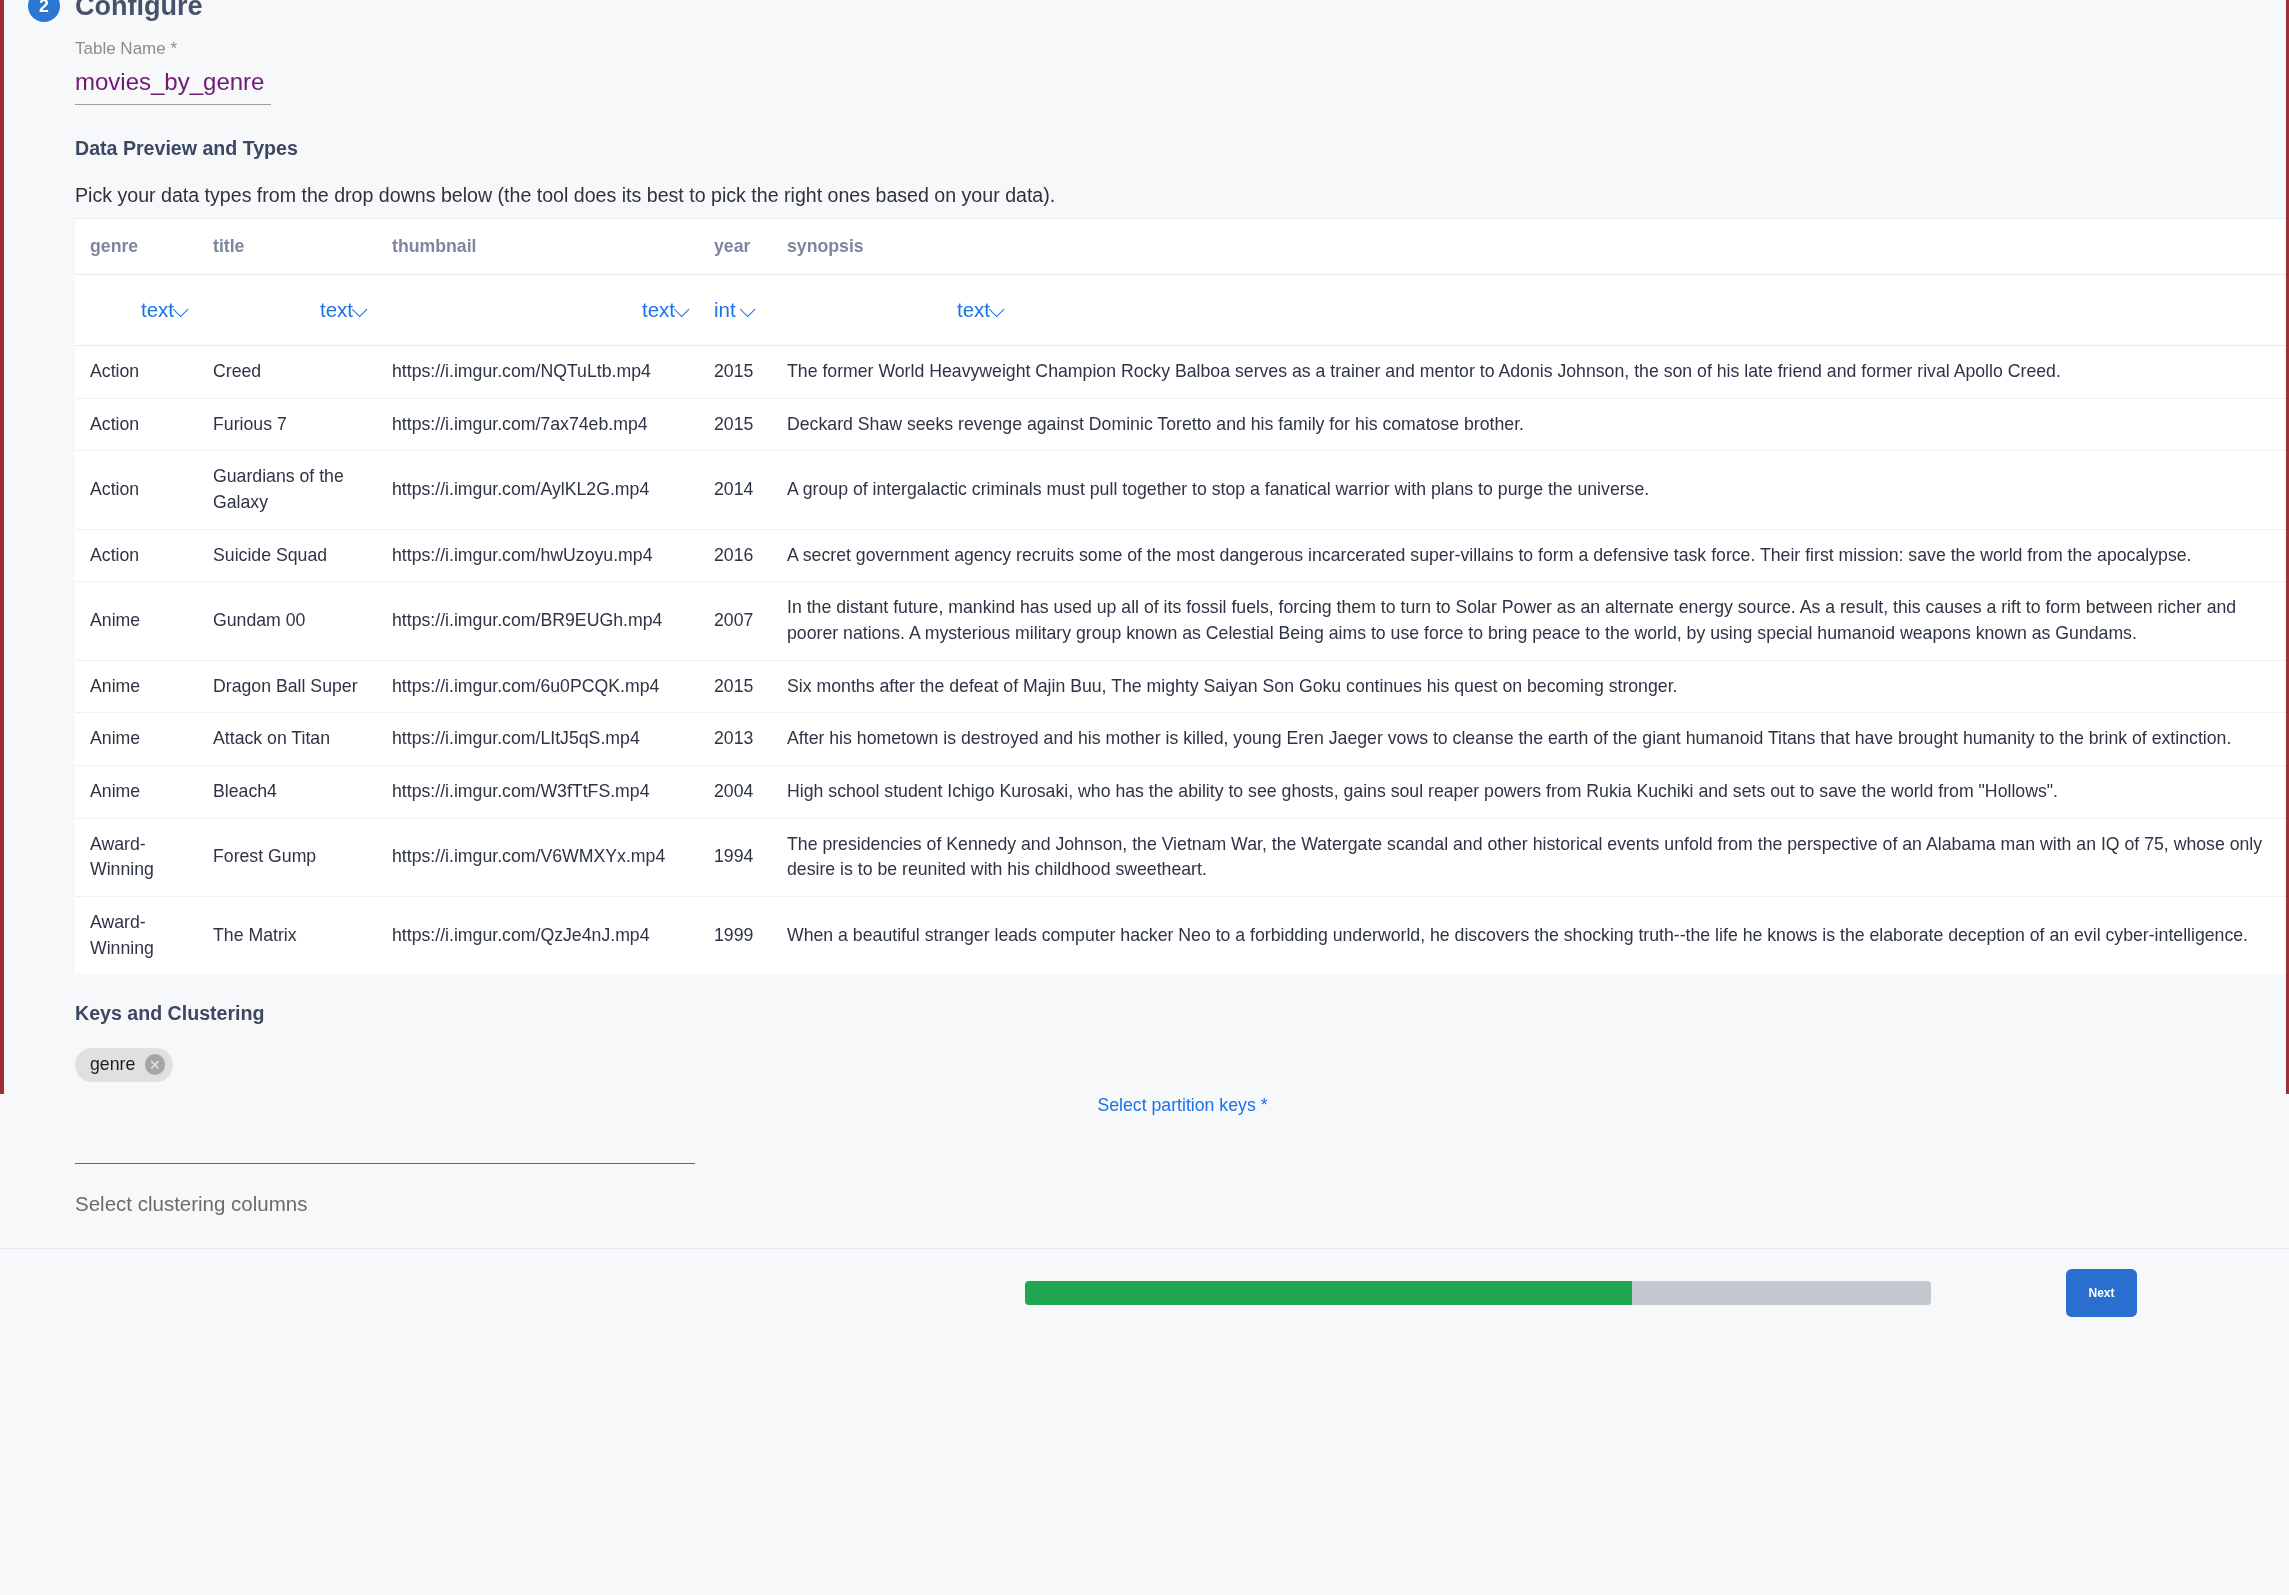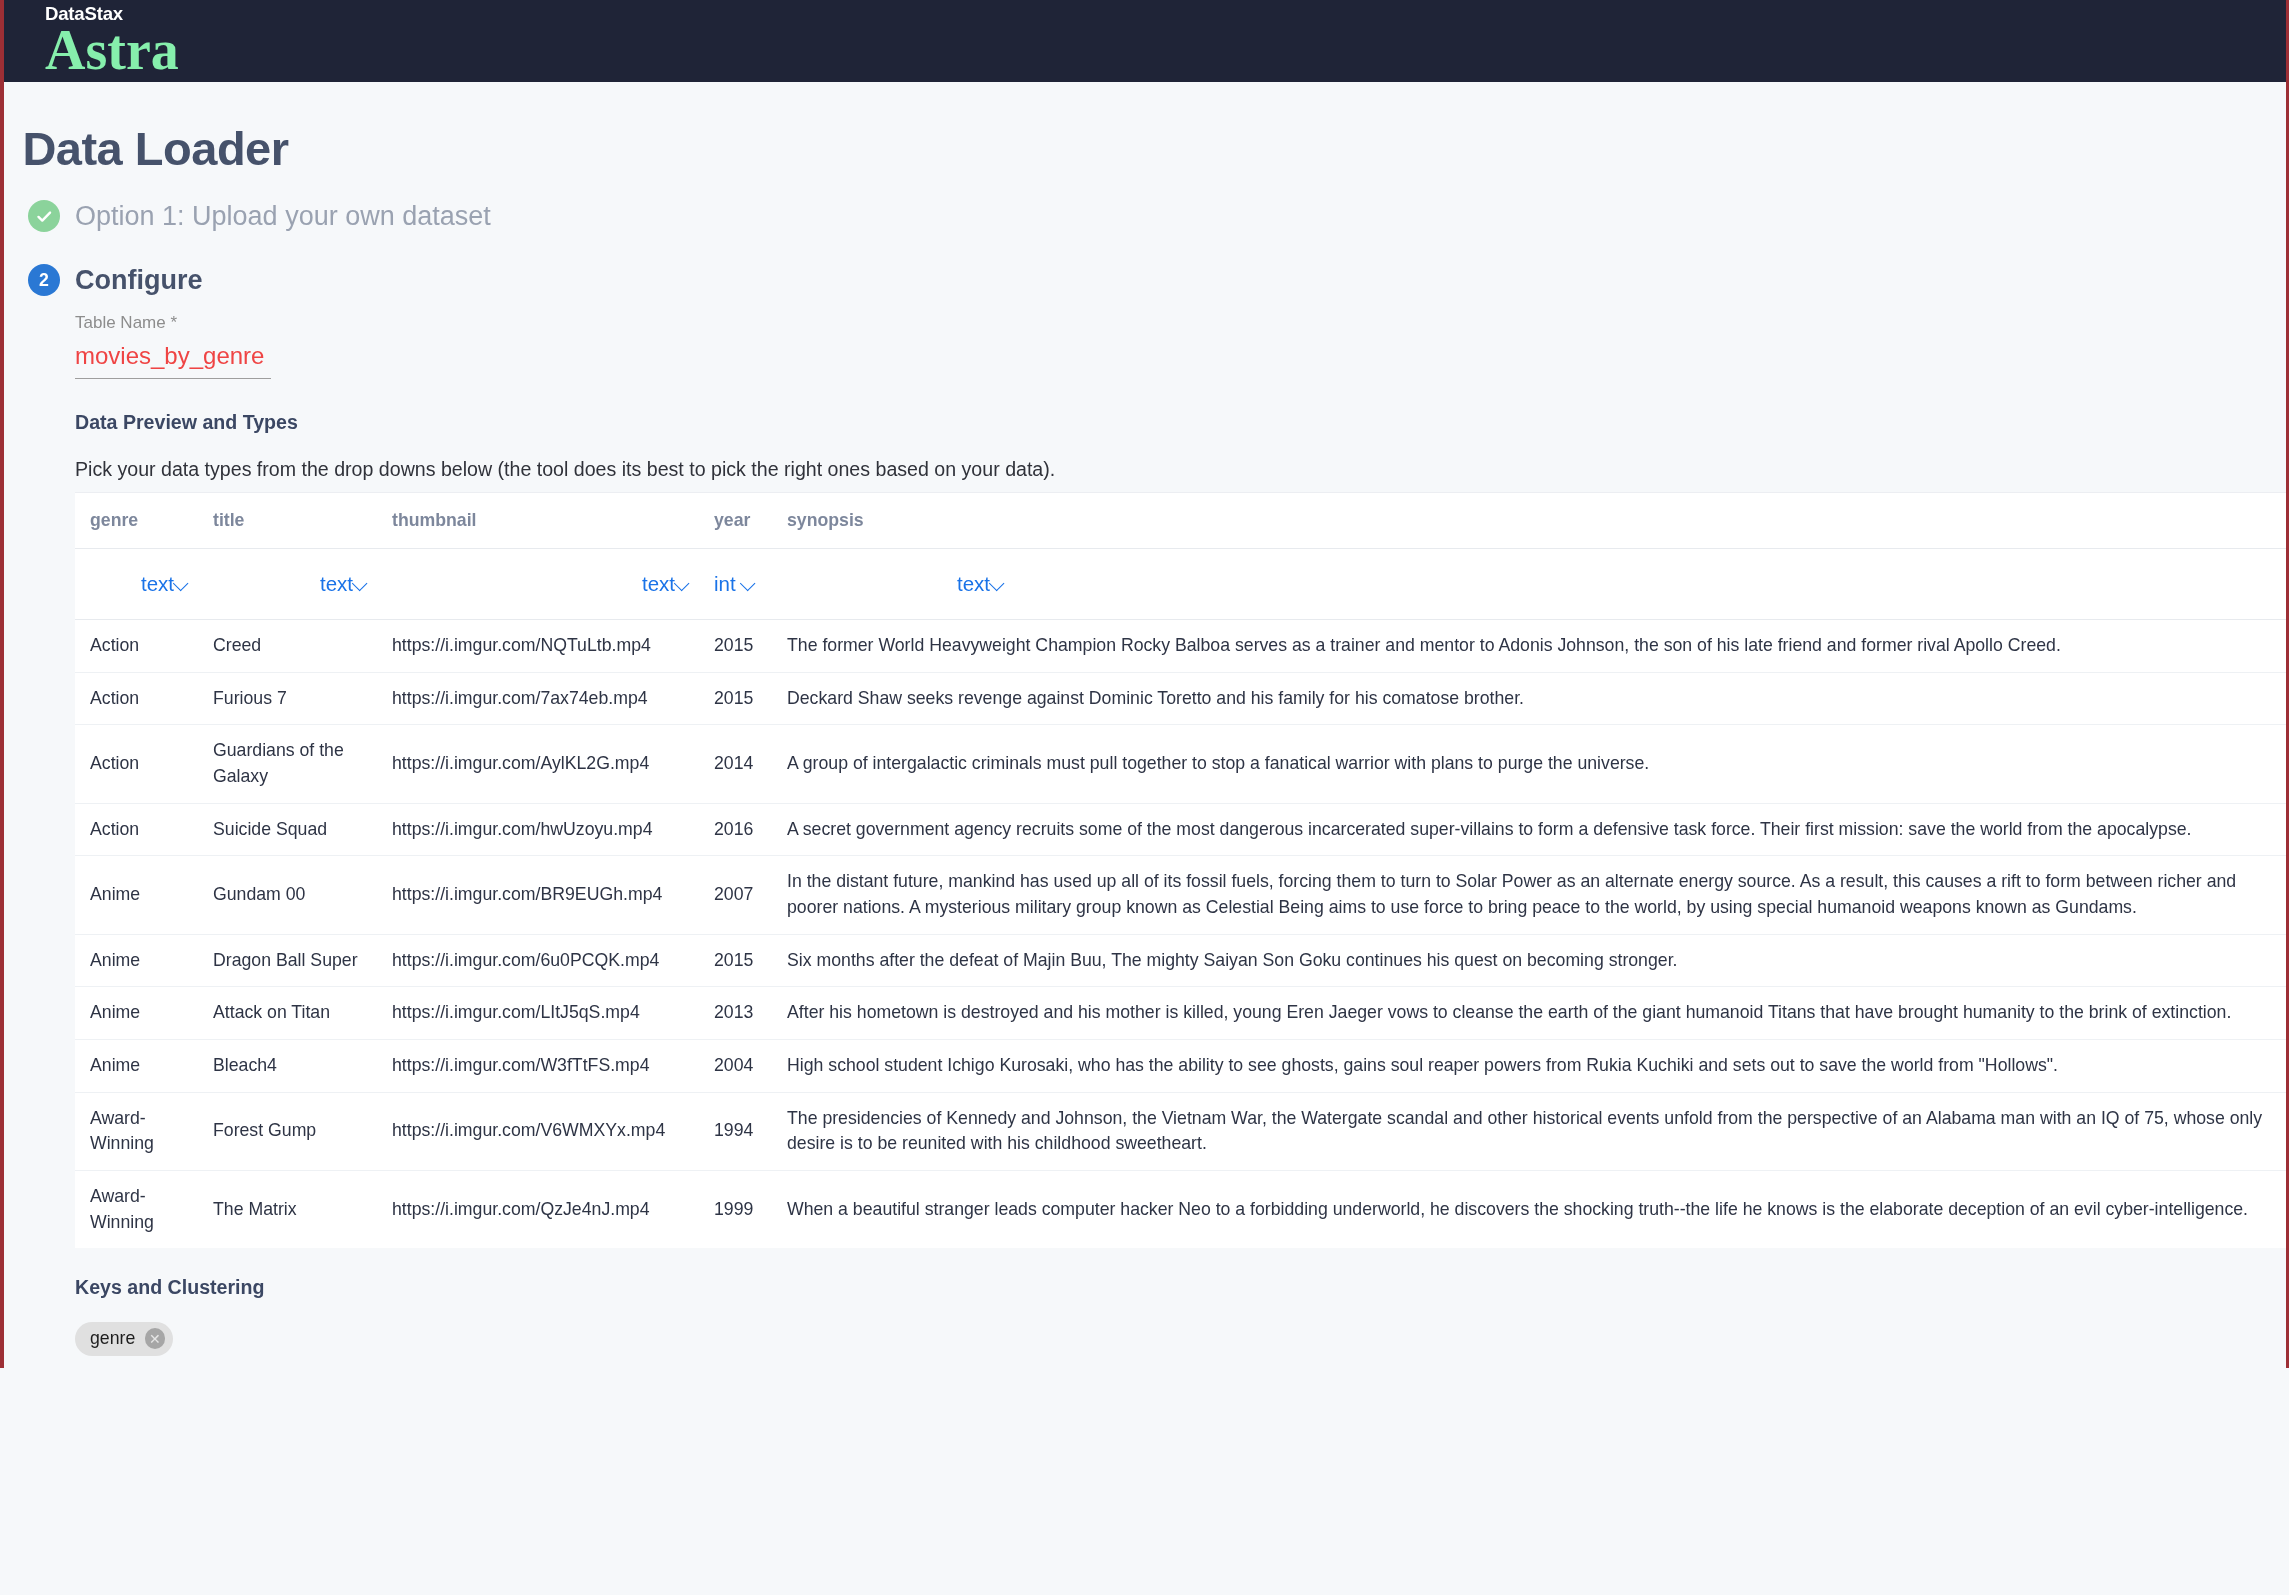--- a/index.html
+++ b/index.html
@@ -108,21 +108,21 @@
     color: #8d8d8d;
     margin-bottom: 9.3px;
   }
   .table-name-input {
     width: 196px;
     border: none;
     border-bottom: 0.9px solid #9e9e9e;
     background: transparent;
     font-family: "Liberation Sans", sans-serif;
     font-size: 24px;
-    color: #ef4444;
+    color: #701a75;
     padding: 0 0 7.5px 0;
     outline: none;
     display: block;
   }
 
   .section-title {
     padding-left: 75px;
     margin-top: 32px;
     font-size: 19.6px;
     font-weight: bold;

